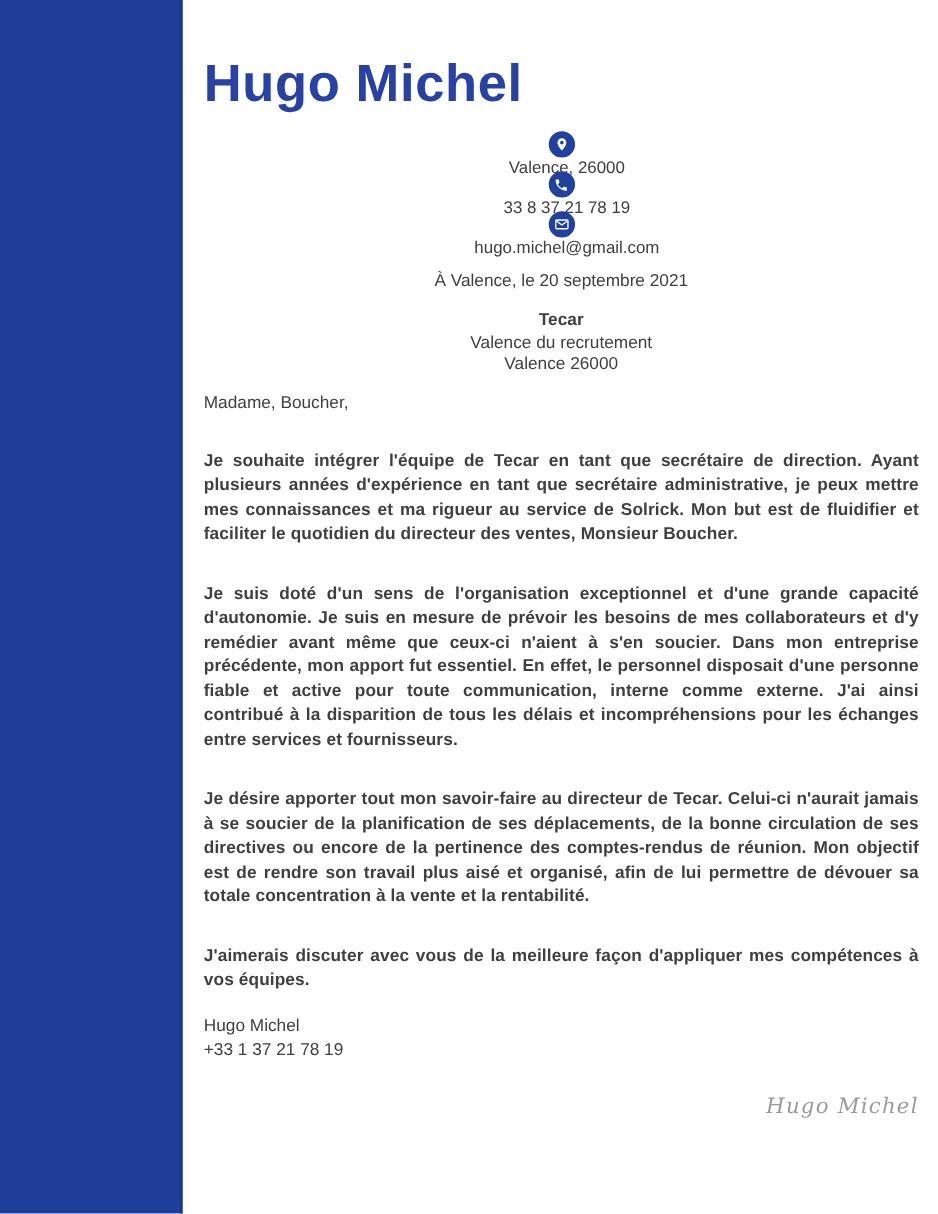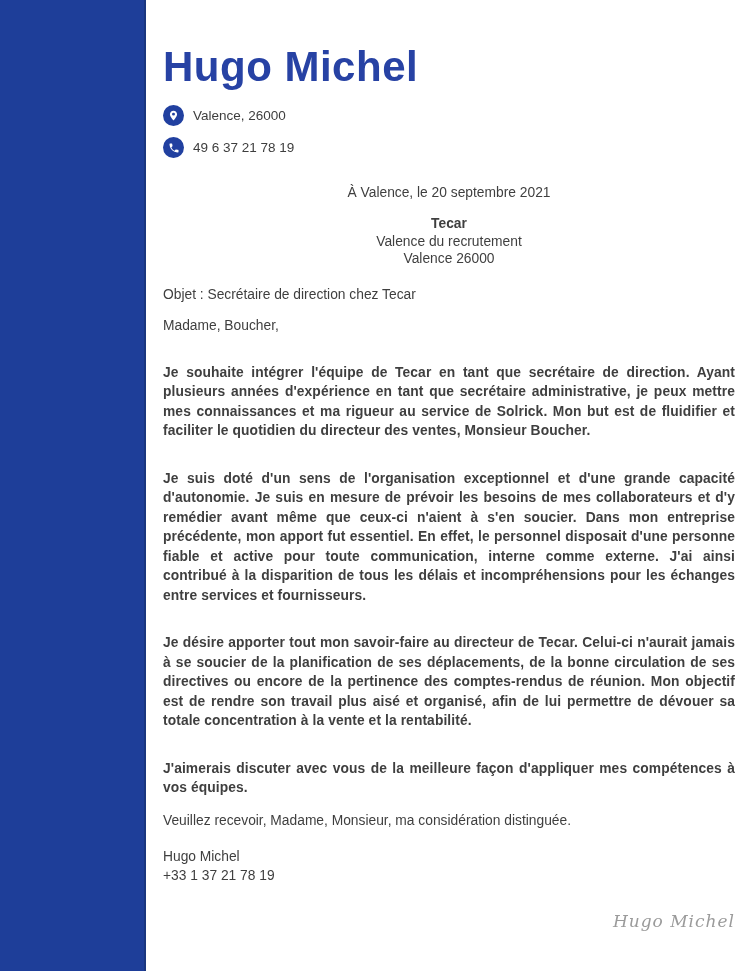--- a/index.html
+++ b/index.html
@@ -40,20 +40,21 @@
   }
   .contacts {
     margin-top: 15px;
     list-style: none;
   }
   .contact-row {
     display: flex;
     align-items: center;
     height: 21px;
     margin-bottom: 11px;
+    flex-direction: column;
   }
   .icon-badge {
     width: 21px;
     height: 21px;
     border-radius: 50%;
     background: #2140a0;
     display: flex;
     align-items: center;
     justify-content: center;
     flex: 0 0 21px;
@@ -134,42 +135,49 @@
           </svg>
         </span>
         <span class="contact-label">Valence, 26000</span>
       </li>
       <li class="contact-row">
         <span class="icon-badge">
           <svg width="12" height="12" viewBox="0 0 24 24">
             <path fill="#ffffff" d="M6.62 10.79c1.44 2.83 3.76 5.14 6.59 6.59l2.2-2.21c.27-.27.67-.36 1.02-.24 1.12.37 2.33.57 3.57.57.55 0 1 .45 1 1V20c0 .55-.45 1-1 1-9.39 0-17-7.61-17-17 0-.55.45-1 1-1h3.5c.55 0 1 .45 1 1 0 1.25.2 2.45.57 3.57.11.35.03.74-.25 1.02l-2.2 2.2z"></path>
           </svg>
         </span>
-        <span class="contact-label">49 6 37 21 78 19</span>
+        <span class="contact-label">33 8 37 21 78 19</span>
+      </li>
+      <li class="contact-row">
+        <span class="icon-badge">
+          <svg width="13" height="13" viewBox="0 0 24 24">
+            <rect x="3" y="5.5" width="18" height="13" rx="1.5" fill="none" stroke="#ffffff" stroke-width="2"></rect>
+            <path d="M4 7l8 6 8-6" fill="none" stroke="#ffffff" stroke-width="2" stroke-linecap="round" stroke-linejoin="round"></path>
+          </svg>
+        </span>
+        <span class="contact-label">hugo.michel@gmail.com</span>
       </li>
     </ul>
 
     <div class="date-line">À Valence, le 20 septembre 2021</div>
 
     <div class="recipient">
       <div class="company">Tecar</div>
       <div>Valence du recrutement</div>
       <div>Valence 26000</div>
     </div>
 
-    <div class="subject">Objet : Secrétaire de direction chez Tecar</div>
 
     <div class="salutation">Madame, Boucher,</div>
 
     <p class="body-par">Je souhaite intégrer l'équipe de Tecar en tant que secrétaire de direction. Ayant plusieurs années d'expérience en tant que secrétaire administrative, je peux mettre mes connaissances et ma rigueur au service de Solrick. Mon but est de fluidifier et faciliter le quotidien du directeur des ventes, Monsieur Boucher.</p>
     <p class="body-par">Je suis doté d'un sens de l'organisation exceptionnel et d'une grande capacité d'autonomie. Je suis en mesure de prévoir les besoins de mes collaborateurs et d'y remédier avant même que ceux-ci n'aient à s'en soucier. Dans mon entreprise précédente, mon apport fut essentiel. En effet, le personnel disposait d'une personne fiable et active pour toute communication, interne comme externe. J'ai ainsi contribué à la disparition de tous les délais et incompréhensions pour les échanges entre services et fournisseurs.</p>
     <p class="body-par">Je désire apporter tout mon savoir-faire au directeur de Tecar. Celui-ci n'aurait jamais à se soucier de la planification de ses déplacements, de la bonne circulation de ses directives ou encore de la pertinence des comptes-rendus de réunion. Mon objectif est de rendre son travail plus aisé et organisé, afin de lui permettre de dévouer sa totale concentration à la vente et la rentabilité.</p>
     <p class="body-par">J'aimerais discuter avec vous de la meilleure façon d'appliquer mes compétences à vos équipes.</p>
 
-    <div class="closing">Veuillez recevoir, Madame, Monsieur, ma considération distinguée.</div>
 
     <div class="sig-block">
       <div>Hugo Michel</div>
       <div>+33 1 37 21 78 19</div>
     </div>
 
     <div class="script-signature">Hugo Michel</div>
 
   </div>
 </div>

